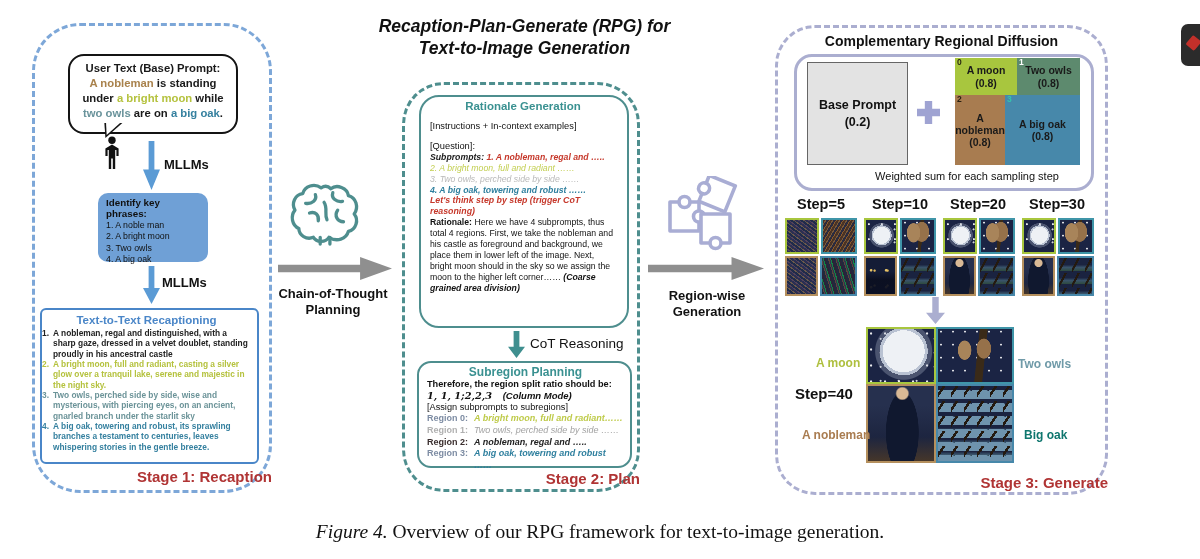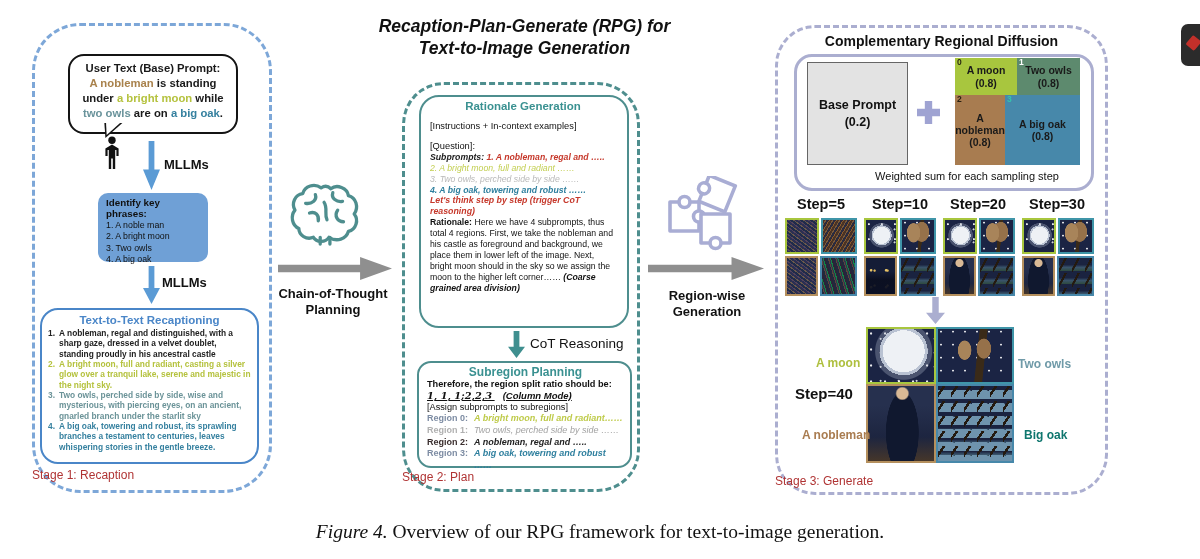--- a/index.html
+++ b/index.html
@@ -6,35 +6,35 @@
     font-family:"Liberation Sans",sans-serif;}
   .canvas{position:relative;width:1200px;height:559px;background:#fff;}
   .abs{position:absolute;box-sizing:border-box;}
 
   
   .panel{position:absolute;box-sizing:border-box;border-radius:48px;}
   .p1{left:32px;top:23px;width:240px;height:470px;border:3px dashed #7da7d8;}
   .p2{left:402px;top:82px;width:238px;height:410px;border:3px dashed #4e8e8e;border-radius:42px;}
   .p3{left:775px;top:25px;width:333px;height:470px;border:3px dashed #abaed0;border-radius:40px;}
 
-  .stage-label{position:absolute;text-align:left;font-weight:normal;font-size:12px;color:#b03434;}
+  .stage-label{position:absolute;text-align:right;font-weight:bold;font-size:15px;color:#b03434;}
 
   
   .bubble{left:68px;top:54px;width:170px;height:80px;border:2px solid #141414;border-radius:16px;
     background:#fff;text-align:center;padding-top:5px;font-size:11.3px;font-weight:bold;line-height:1.34;color:#1a1a1a;}
   .bubble:after{content:"";position:absolute;left:28px;bottom:-15px;border:9px solid transparent;
     border-top:15px solid #141414;transform:skewX(-28deg);}
   .bubble:before{content:"";position:absolute;left:31px;bottom:-10px;border:7px solid transparent;
     border-top:12px solid #fff;transform:skewX(-28deg);z-index:2;}
   .keybox{left:98px;top:193px;width:110px;height:69px;background:#6fa0d6;border-radius:10px;
     padding:4px 6px 0 8px;color:#111;}
   .kb-title{font-size:9.8px;font-weight:bold;margin-bottom:1px;}
   .kb-item{font-size:8.8px;line-height:1.28;}
-  .recapbox{left:40px;top:308px;width:219px;height:156px;border:2.5px solid #4a86c8;border-radius:18px;
-    background:#fff;padding:4px 6px 0 6px;}
+  .recapbox{left:40px;top:308px;width:219px;height:156px;border:2.5px solid #4a86c8;border-radius:6px;
+    background:#fff;padding:4px 6px 0 0;}
   .recap-title{text-align:center;font-size:11.5px;font-weight:bold;color:#4a86c8;margin-bottom:2px;}
   .ritem{display:flex;font-size:8.35px;font-weight:bold;line-height:1.24;}
   .ritem .num{width:11px;flex:none;}
   .mllms{position:absolute;font-size:13px;font-weight:600;color:#111;}
 
   
   .arrD{position:absolute;clip-path:polygon(33% 0,67% 0,67% 58%,100% 58%,50% 100%,0 58%,33% 58%);}
   .arrR{position:absolute;clip-path:polygon(0 34%,72% 34%,72% 0,100% 50%,72% 100%,72% 66%,0 66%);}
   .plus{position:absolute;background:#9fa3d2;
     clip-path:polygon(34% 0,66% 0,66% 34%,100% 34%,100% 66%,66% 66%,66% 100%,34% 100%,34% 66%,0 66%,0 34%,34% 34%);}
@@ -51,21 +51,21 @@
   .taskobj{font-size:8.5px;font-weight:bold;font-style:italic;line-height:1.22;color:#111;}
   .plain{font-size:9.3px;color:#111;line-height:1.2;}
   .sp{font-size:8.7px;font-style:italic;font-weight:bold;line-height:1.24;}
   .trigger{font-size:8.8px;font-weight:bold;font-style:italic;color:#c6382b;line-height:1.25;}
   .ratpara{font-size:8.7px;color:#111;line-height:1.26;}
   .cot-text{left:530px;top:336px;font-size:13.5px;font-weight:500;color:#111;}
   .subbox{left:417px;top:361px;width:215px;height:107px;border:2.5px solid #4e8e8e;border-radius:14px;
     background:#fff;padding:2px 6px 0 8px;}
   .sub-title{text-align:center;font-size:12px;font-weight:bold;color:#3a9191;}
   .sline{font-size:9.2px;font-weight:bold;color:#111;line-height:1.2;}
-  .ratio-line{font-size:9.5px;color:#111;line-height:1.25;text-decoration:underline;}
+  .ratio-line{font-size:9.5px;color:#111;line-height:1.25;}
   .ratio-nums{font-family:"DejaVu Serif",serif;font-style:italic;font-weight:bold;font-size:9.8px;}
   .ratio-mode{font-weight:bold;font-style:italic;}
   .region-row{display:flex;font-size:9px;line-height:1.3;}
   .rlabel{font-weight:bold;width:47px;flex:none;}
   .rtext{font-weight:bold;font-style:italic;}
 
   
   .crd-title{left:785px;top:33px;width:313px;text-align:center;font-size:14px;font-weight:bold;color:#111;}
   .innerbox{left:794px;top:54px;width:300px;height:137px;border:3px solid #abaed0;border-radius:18px;background:#fff;}
   .basebox{left:807px;top:62px;width:101px;height:103px;background:#e3e3e3;border:1.5px solid #666;

